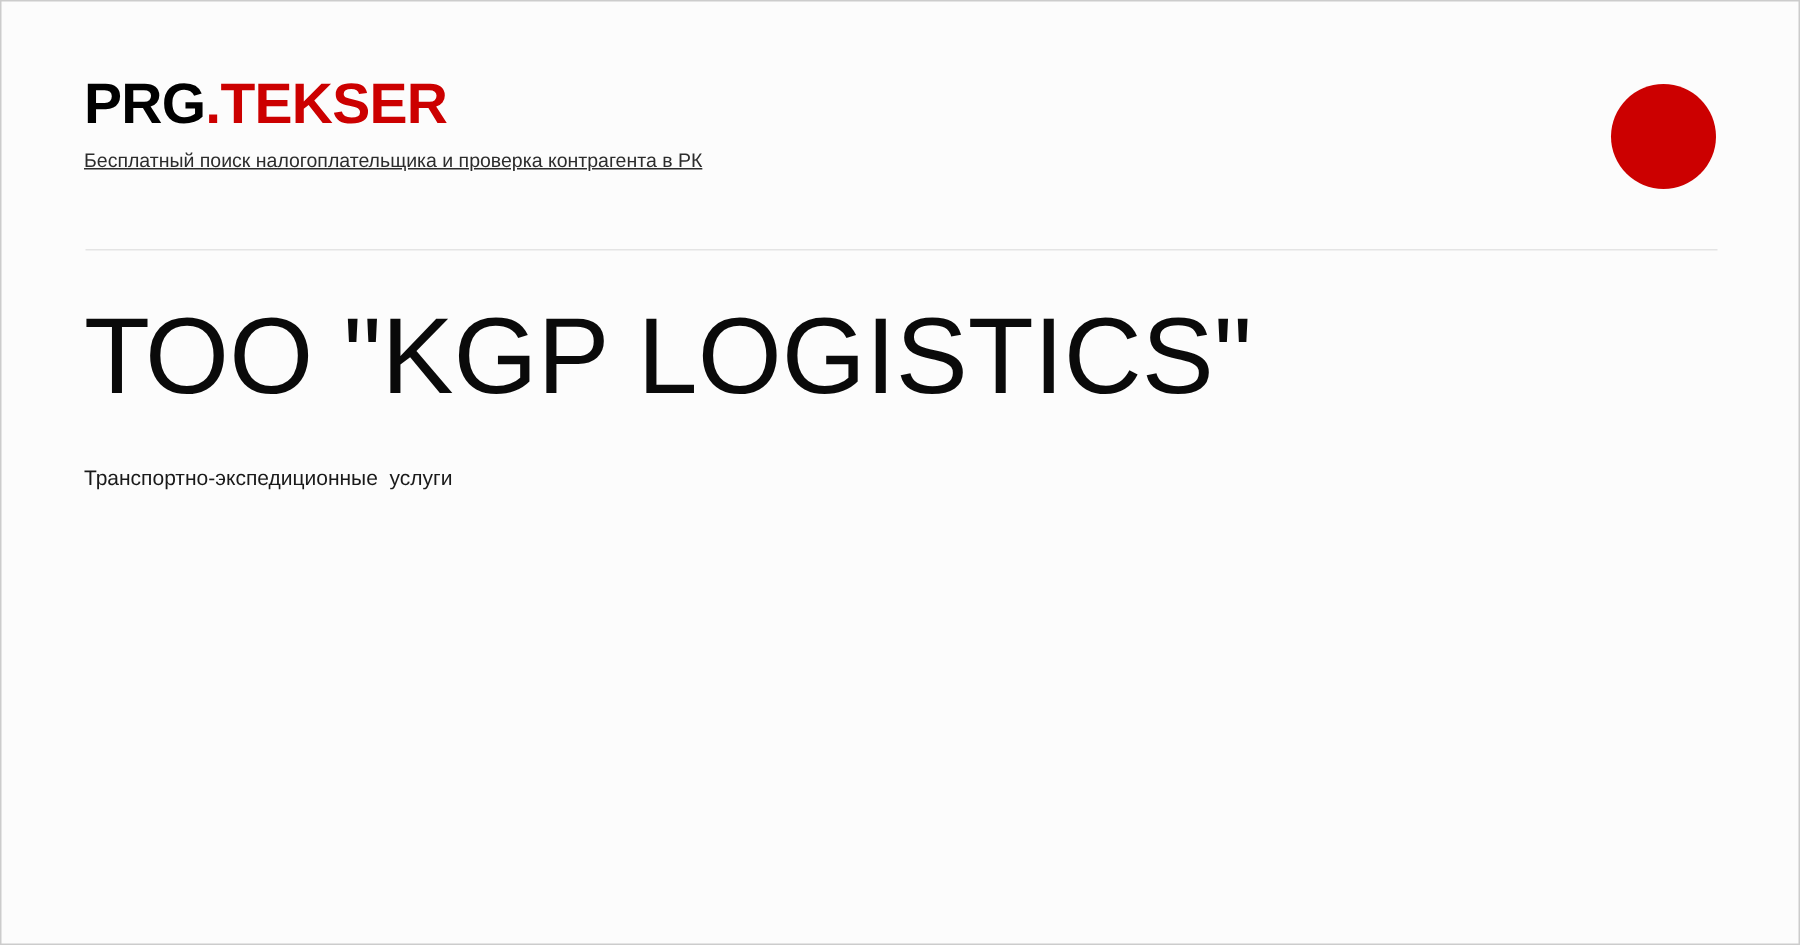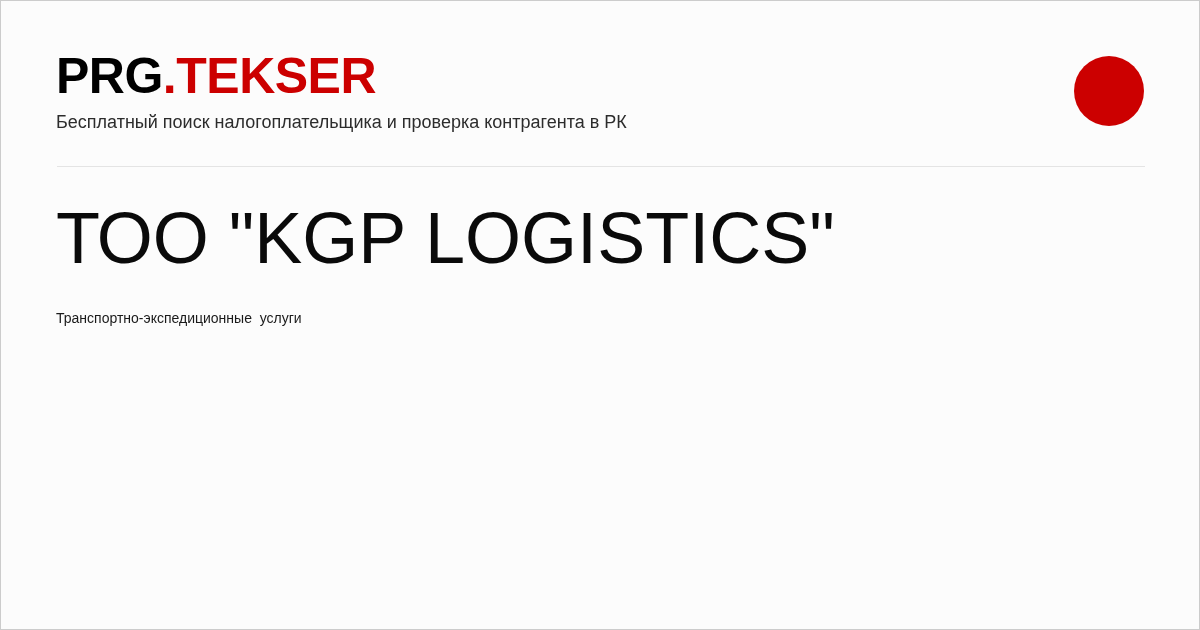--- a/index.html
+++ b/index.html
@@ -35,21 +35,21 @@
   }
 
   .brand-block {
     position: absolute;
     left: 0;
     top: 0;
   }
 
   .logo {
     font-family: "Liberation Sans", "DejaVu Sans", sans-serif;
-    font-size: 50px;
+    font-size: 38px;
     font-weight: 700;
     line-height: 1;
     letter-spacing: -0.5px;
     white-space: nowrap;
     color: #000000;
   }
 
   .logo .logo-prg {
     color: #000000;
   }
@@ -57,25 +57,26 @@
   .logo .logo-dot {
     color: #cc0000;
   }
 
   .logo .logo-tekser {
     color: #cc0000;
   }
 
   .tagline {
     margin-top: 10px;
-    font-size: 18px;
+    font-size: 13px;
     font-weight: 400;
     line-height: 1.25;
     color: #2c2c2c;
     white-space: nowrap;
+    text-decoration: underline;
   }
 
   
   .circle-mark {
     position: absolute;
     right: 0;
     top: 5px;
     width: 70px;
     height: 70px;
     border-radius: 50%;

